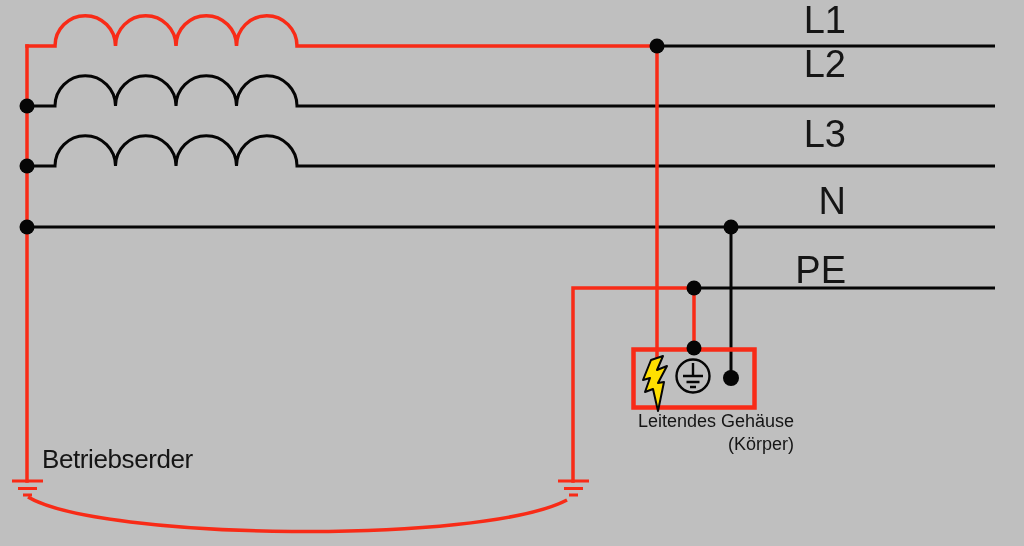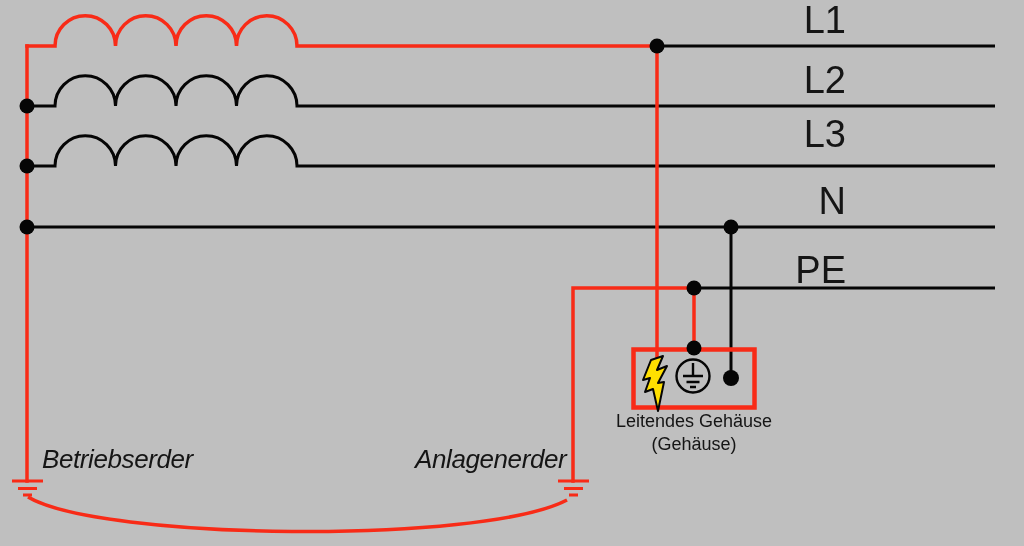--- a/index.html
+++ b/index.html
@@ -14,25 +14,25 @@
 
   .line-label {
     position: absolute; right: 29px;
     font-size: 38px; line-height: 40px;
     color: var(--text, #151515);
     text-align: right; white-space: nowrap;
   }
   .earth-label {
     position: absolute;
     font-size: 26px; line-height: 28px; letter-spacing: -0.4px;
-    color: var(--text, #151515); white-space: nowrap; font-style: italic;
+    color: var(--text, #151515); white-space: nowrap;
   }
   .enclosure-caption {
     position: absolute; left: 594px; width: 200px;
-    text-align: center; font-size: 18px; line-height: 21px;
+    text-align: right; font-size: 18px; line-height: 21px;
     color: var(--text, #151515); white-space: nowrap;
   }
 
   .wire-red   { stroke: var(--wire-red, #f82b17); fill: none; }
   .wire-black { stroke: var(--wire-black, #050505); fill: none; }
   .dot        { fill: var(--wire-black, #050505); stroke: none; }
 </style>
 </head>
 <body style="background: rgb(191, 191, 191);">
 
@@ -80,24 +80,23 @@
     <circle class="dot" cx="27" cy="166" r="7.5"></circle>
     <circle class="dot" cx="27" cy="227" r="7.5"></circle>
     <circle class="dot" cx="657" cy="46" r="7.5"></circle>
     <circle class="dot" cx="731" cy="227" r="7.5"></circle>
     <circle class="dot" cx="694" cy="288" r="7.5"></circle>
     <circle class="dot" cx="694" cy="348" r="7.5"></circle>
     <circle class="dot" cx="731" cy="378" r="8"></circle>
   </svg>
 
   <div class="line-label" style="top:0px">L1</div>
-  <div class="line-label" style="top:60px">L2</div>
+  <div class="line-label" style="top:44px">L2</div>
   <div class="line-label" style="top:114px">L3</div>
   <div class="line-label" style="top:181px">N</div>
   <div class="line-label" style="top:250px">PE</div>
 
   <div class="earth-label" style="left:42px; top:445px">Betriebserder</div>
-  <div class="earth-label" style="left:415px; top:445px">Anlagenerder</div>
 
   <div class="enclosure-caption" style="top:411px">Leitendes Gehäuse</div>
-  <div class="enclosure-caption" style="top:434px">(Gehäuse)</div>
+  <div class="enclosure-caption" style="top:434px">(Körper)</div>
 
 </div>
 
 </body></html>

